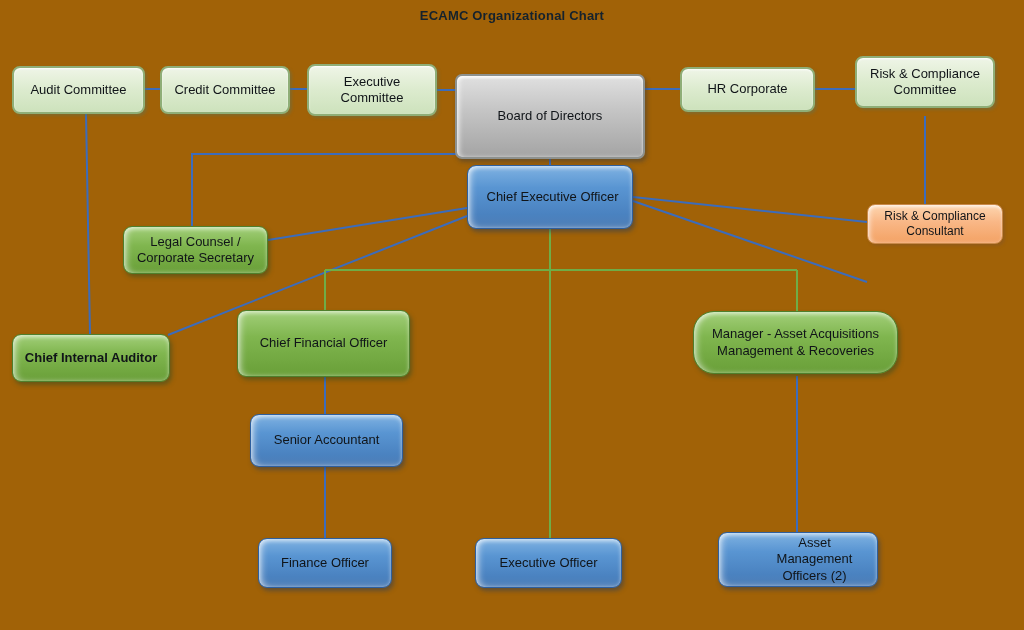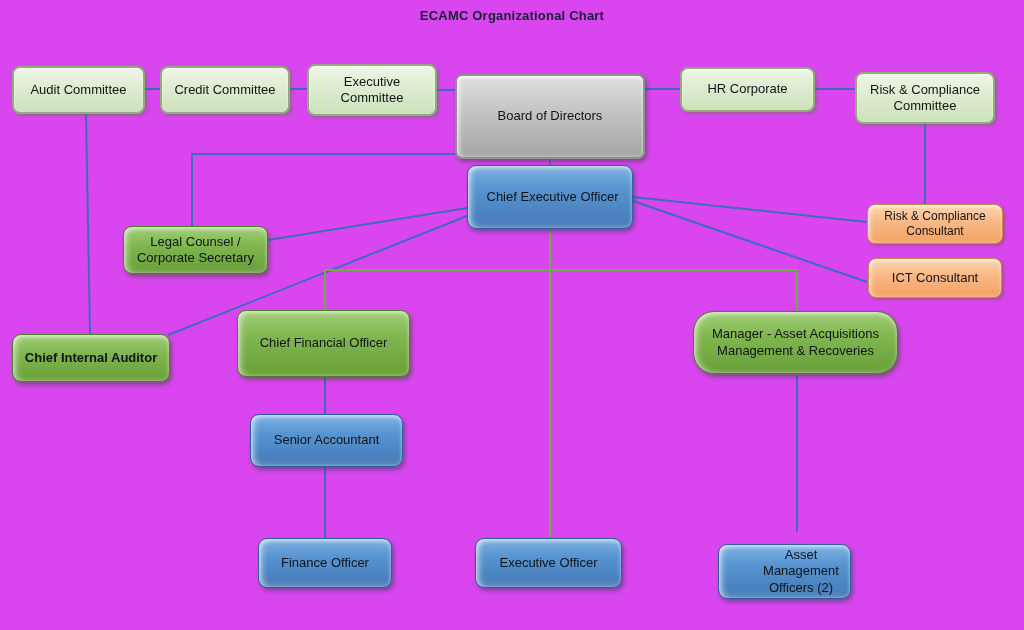--- a/index.html
+++ b/index.html
@@ -1,17 +1,17 @@
 <!DOCTYPE html>
 <html><head>
 <meta charset="utf-8">
 <style>
   html,body{margin:0;padding:0;background:#ffffff;}
   #canvas{
-    position:relative;width:1024px;height:630px;background:#d946ef;overflow:hidden;
+    position:relative;width:1024px;height:630px;background:#a16207;overflow:hidden;
     font-family:"Liberation Sans","DejaVu Sans",sans-serif;
   }
   #chart-title{
     position:absolute;top:8px;left:0;right:0;text-align:center;
     font-size:13px;font-weight:bold;color:#15222d;letter-spacing:.2px;
   }
   svg.wires{position:absolute;left:0;top:0;width:1024px;height:630px;}
   .node{
     position:absolute;display:flex;align-items:center;justify-content:center;
     text-align:center;font-size:13px;color:#101418;line-height:1.25;
@@ -82,37 +82,36 @@
   <div class="node committee" style="left:12px;top:66px;width:133px;height:48px;">Audit Committee</div>
 
   <div class="node committee" style="left:160px;top:66px;width:130px;height:48px;">Credit Committee</div>
 
   <div class="node committee" style="left:307px;top:64px;width:130px;height:52px;">Executive Committee</div>
 
   <div class="node board" style="left:455px;top:54px;width:190px;height:85px;">Board of Directors</div>
 
   <div class="node committee" style="left:680px;top:67px;width:135px;height:45px;">HR Corporate</div>
 
-  <div class="node committee" style="left:855px;top:72px;width:140px;height:52px;">Risk &amp; Compliance Committee</div>
+  <div class="node committee" style="left:855px;top:56px;width:140px;height:52px;">Risk &amp; Compliance Committee</div>
 
   <div class="node exec-blue" style="left:467px;top:165px;width:166px;height:64px;padding-left:12px;">Chief Executive Officer</div>
 
   <div class="node mgmt-green" style="left:123px;top:226px;width:145px;height:48px;">Legal Counsel / Corporate Secretary</div>
 
   <div class="node consultant-orange" style="left:867px;top:204px;width:136px;height:40px;font-size:12px;">Risk &amp; Compliance Consultant</div>
 
-  <div class="node consultant-orange" style="left:868px;top:258px;width:134px;height:40px;">ICT Consultant</div>
 
   <div class="node mgmt-green" style="left:12px;top:334px;width:158px;height:48px;font-weight:bold;">Chief Internal Auditor</div>
 
   <div class="node mgmt-green" style="left:237px;top:310px;width:173px;height:67px;">Chief Financial Officer</div>
 
   <div class="node mgmt-green" style="left:693px;top:311px;width:205px;height:63px;border-radius:21px;">Manager - Asset Acquisitions Management &amp; Recoveries</div>
 
   <div class="node exec-blue" style="left:250px;top:414px;width:153px;height:53px;">Senior Accountant</div>
 
   <div class="node exec-blue" style="left:258px;top:538px;width:134px;height:50px;">Finance Officer</div>
 
   <div class="node exec-blue" style="left:475px;top:538px;width:147px;height:50px;">Executive Officer</div>
 
-  <div class="node exec-blue" style="left:718px;top:544px;width:133px;height:55px;padding-left:40px;">Asset Management Officers (2)</div>
+  <div class="node exec-blue" style="left:718px;top:532px;width:160px;height:55px;padding-left:40px;">Asset Management Officers (2)</div>
 
 </div>
 
 </body></html>

